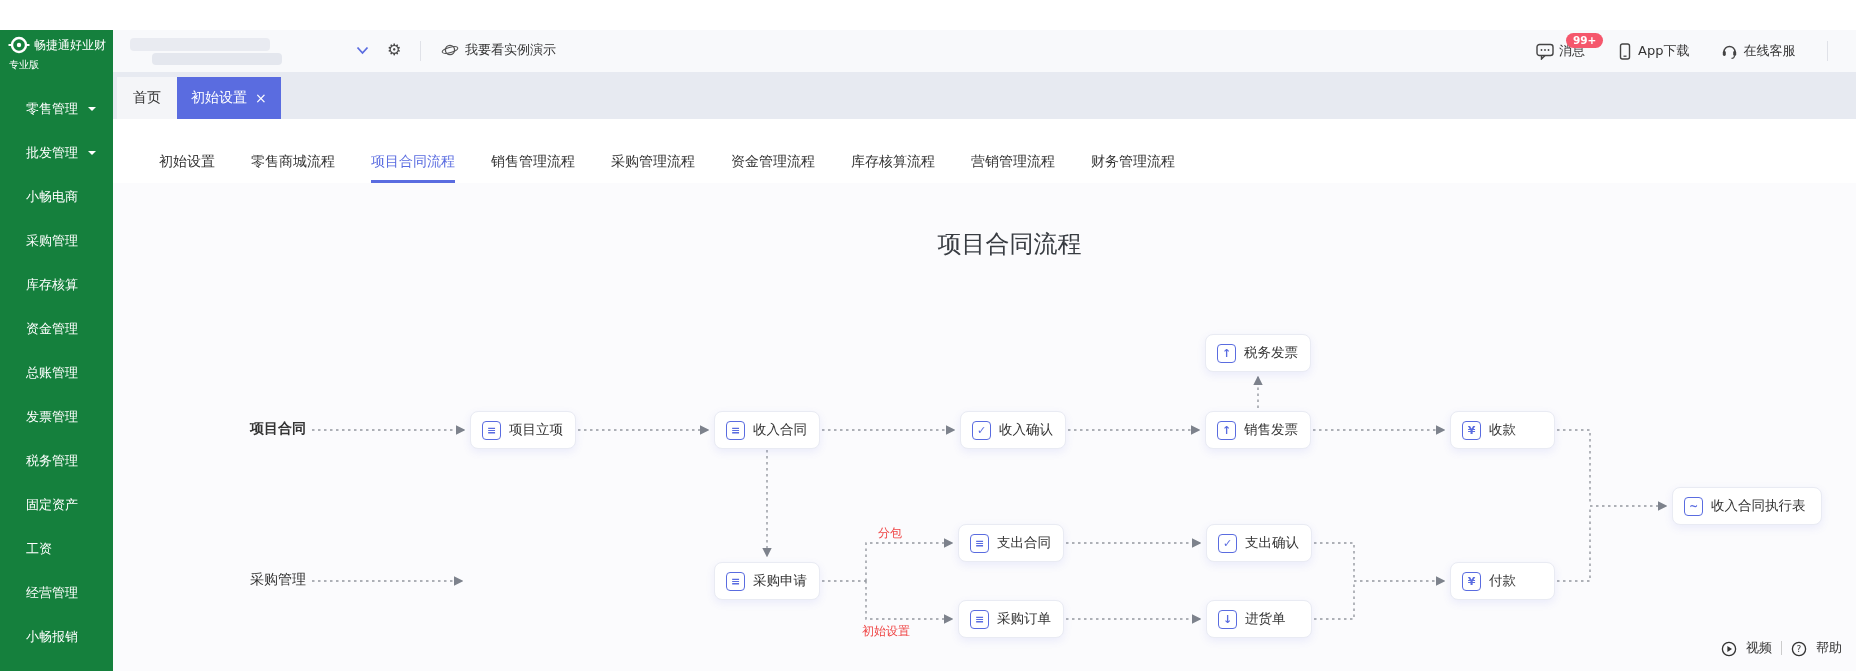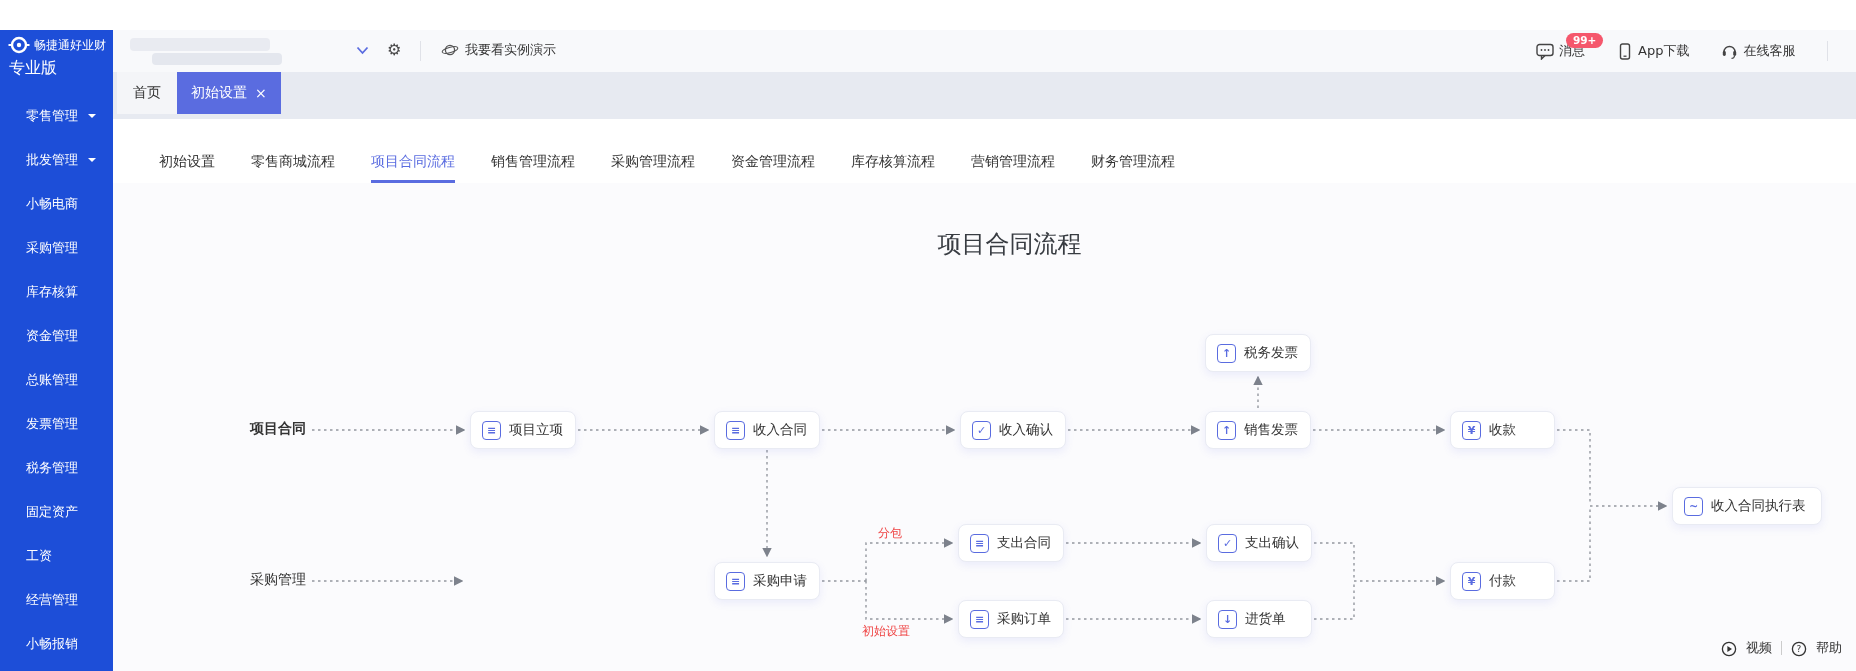--- a/index.html
+++ b/index.html
@@ -1,41 +1,41 @@
 <!DOCTYPE html>
 <html><head>
 <meta charset="utf-8">
 <style>
   html,body{margin:0;padding:0;background:#fff}
   .page{position:relative;width:1856px;height:671px;overflow:hidden;background:#fff;
         font-family:"DejaVu Sans","Liberation Sans",sans-serif;-webkit-font-smoothing:antialiased}
   
   .top-strip{position:absolute;left:0;top:0;width:100%;height:30px;background:#fff}
   
-  .sidebar{position:absolute;left:0;top:30px;width:113px;height:641px;background:#1d4ed8;color:#fff;z-index:5}
+  .sidebar{position:absolute;left:0;top:30px;width:113px;height:641px;background:#15803d;color:#fff;z-index:5}
   .logo-block{padding:5px 4px 0 8px}
   .logo-row{display:flex;align-items:center;gap:4px}
   .logo-title{font-size:12px;white-space:nowrap;letter-spacing:0}
-  .edition{font-size:16px;margin:3px 0 15px 1px}
+  .edition{font-size:10px;margin:3px 0 15px 1px}
   .side-menu{margin-top:13px}
   .side-item{height:44px;display:flex;align-items:center;padding-left:26px;font-size:13px;cursor:pointer;white-space:nowrap}
   .caret{margin-left:10px;margin-top:3px;width:0;height:0;border:4px solid transparent;border-top-color:#fff}
   
   .topbar{position:absolute;left:113px;top:30px;right:0;height:42px;background:#f8f9fb;border-bottom:1px solid #e8eaef;z-index:4}
   .blob{position:absolute;background:#e9ebf1;border-radius:4px}
   .tb-abs{position:absolute;display:flex;align-items:center;gap:6px;font-size:13px;color:#333;white-space:nowrap}
   .v-div{width:1px;height:20px;background:#e0e2e8}
   .right-group{position:absolute;left:1423px;top:0;height:42px;display:flex;align-items:center;gap:32px;font-size:13px;color:#333;white-space:nowrap}
   .tb-item{display:flex;align-items:center;gap:5px;cursor:pointer}
   .msg-wrap{position:relative}
   .badge{position:absolute;left:30px;top:-9px;background:#f5576c;color:#fff;font-size:10.5px;font-weight:bold;
          padding:1px 7px;border-radius:9px;line-height:13px}
   .avatar{width:30px;height:30px;border-radius:50%;background:#c9cdd6;display:flex;align-items:flex-end;justify-content:center;overflow:hidden}
   
-  .tabrow{position:absolute;left:113px;top:72px;right:0;height:47px;background:#e7eaf1;display:flex;padding-left:4px;z-index:4}
+  .tabrow{position:absolute;left:113px;top:72px;right:0;height:47px;background:#e7eaf1;display:flex;align-items:flex-end;padding-left:4px;z-index:4}
   .tab{height:42px;display:flex;align-items:center;padding:0 16px;font-size:14px;color:#333;cursor:pointer}
   .tab.home{background:#f4f5f8}
   .tab.active{background:#5a6ce0;color:#fff;padding:0 14px}
   .tab .close{margin-left:8px;font-size:14px;line-height:1}
   
   .main{position:absolute;left:113px;top:119px;right:0;bottom:0;background:#fbfbfd}
   .subtabs{position:relative;height:64px;background:#fff;display:flex;align-items:flex-end;gap:36px;padding-left:46px}
   .subtab{font-size:14px;color:#333;padding-bottom:12px;cursor:pointer;white-space:nowrap}
   .subtab.active{color:#5a6ce0;border-bottom:3px solid #5a6ce0;padding-bottom:9px}
   .page-actions{position:absolute;right:14px;bottom:14px;display:flex;align-items:center;gap:9px;font-size:13px;color:#333}

